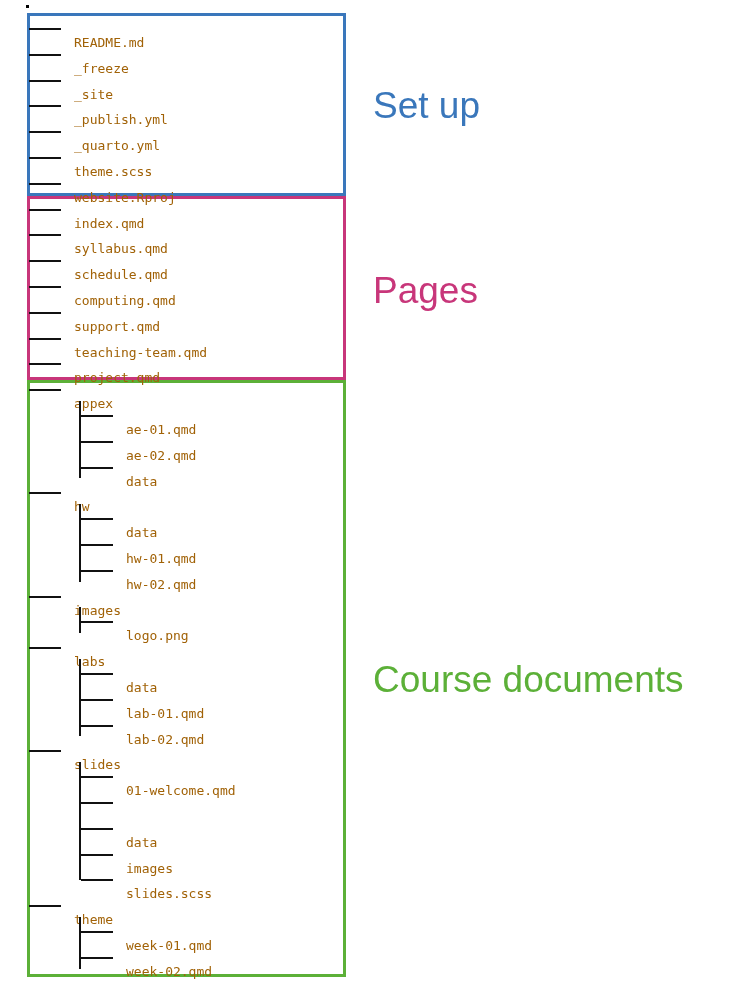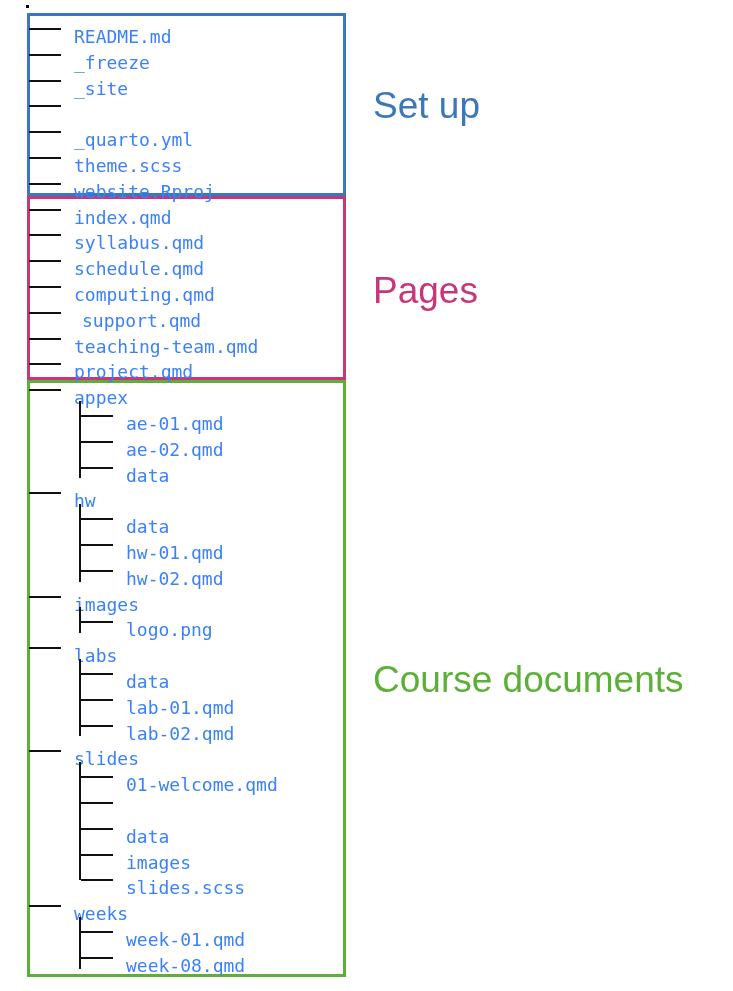--- a/index.html
+++ b/index.html
@@ -32,25 +32,25 @@
       white-space: nowrap;
     }
     .row .branch {
       position: absolute;
       height: 2px;
       background: #111;
       top: 12px;
     }
     .row .name {
       position: absolute;
-      top: 8px;
+      top: 14px;
       font-family: "DejaVu Sans Mono", monospace;
-      font-size: 18px;
+      font-size: 13px;
       line-height: 25.8px;
-      color: #3b82f6;
+      color: #a16207;
     }
     .vline {
       position: absolute;
       width: 2px;
       background: #111;
     }
     .group-box {
       position: absolute;
       border-style: solid;
       border-width: 3px;
@@ -86,20 +86,21 @@
       <div class="row" style="top: 25.8px; left: 0px; width: 340px;">
         <div class="branch" style="left: 29px; width: 32px;"></div>
         <span class="name" style="left: 74px;">_freeze</span>
       </div>
       <div class="row" style="top: 51.6px; left: 0px; width: 340px;">
         <div class="branch" style="left: 29px; width: 32px;"></div>
         <span class="name" style="left: 74px;">_site</span>
       </div>
       <div class="row" style="top: 77.4px; left: 0px; width: 340px;">
         <div class="branch" style="left: 29px; width: 32px;"></div>
+        <span class="name" style="left: 74px;">_publish.yml</span>
       </div>
       <div class="row" style="top: 103.2px; left: 0px; width: 340px; padding-left: 24px;">
         <div class="branch" style="left: 29px; width: 32px;"></div>
         <span class="name" style="left: 74px;">_quarto.yml</span>
       </div>
       <div class="row" style="top: 129px; left: 0px; width: 340px;">
         <div class="branch" style="left: 29px; width: 32px;"></div>
         <span class="name" style="left: 74px;">theme.scss</span>
       </div>
       <div class="row" style="top: 154.8px; left: 0px; width: 340px;">
@@ -117,21 +118,21 @@
       <div class="row" style="top: 232.2px; left: 0px; width: 340px; text-decoration: underline;">
         <div class="branch" style="left: 29px; width: 32px;"></div>
         <span class="name" style="left: 74px;">schedule.qmd</span>
       </div>
       <div class="row" style="top: 258px; left: 0px; width: 340px;">
         <div class="branch" style="left: 29px; width: 32px;"></div>
         <span class="name" style="left: 74px;">computing.qmd</span>
       </div>
       <div class="row" style="top: 283.8px; left: 0px; width: 340px;">
         <div class="branch" style="left: 29px; width: 32px;"></div>
-        <span class="name" style="left: 74px; margin-left: 8px;">support.qmd</span>
+        <span class="name" style="left: 74px;">support.qmd</span>
       </div>
       <div class="row" style="top: 309.6px; left: 0px; width: 340px;">
         <div class="branch" style="left: 29px; width: 32px;"></div>
         <span class="name" style="left: 74px;">teaching-team.qmd</span>
       </div>
       <div class="row" style="top: 335.4px; left: 0px; width: 340px; text-align: center;">
         <div class="branch" style="left: 29px; width: 32px;"></div>
         <span class="name" style="left: 74px;">project.qmd</span>
       </div>
       <div class="row" style="top: 361.2px; left: 0px; width: 340px; text-decoration: underline;">
@@ -208,29 +209,29 @@
       <div class="row" style="top: 825.6px; left: 0px; width: 340px;">
         <div class="branch" style="left: 81px; width: 32px;"></div>
         <span class="name" style="left: 126px;">images</span>
       </div>
       <div class="row" style="top: 851.4px; left: 0px; width: 340px;">
         <div class="branch" style="left: 81px; width: 32px;"></div>
         <span class="name" style="left: 126px;">slides.scss</span>
       </div>
       <div class="row" style="top: 877.2px; left: 0px; width: 340px;">
         <div class="branch" style="left: 29px; width: 32px;"></div>
-        <span class="name" style="left: 74px;">weeks</span>
+        <span class="name" style="left: 74px;">theme</span>
       </div>
       <div class="row" style="top: 903px; left: 0px; width: 340px;">
         <div class="branch" style="left: 81px; width: 32px;"></div>
         <span class="name" style="left: 126px;">week-01.qmd</span>
       </div>
       <div class="row" style="top: 928.8px; left: 0px; width: 340px;">
         <div class="branch" style="left: 81px; width: 32px;"></div>
-        <span class="name" style="left: 126px;">week-08.qmd</span>
+        <span class="name" style="left: 126px;">week-02.qmd</span>
       </div>
       <div class="vline" style="left: 79px; top: 385px; height: 77.4px;"></div>
       <div class="vline" style="left: 79px; top: 488.2px; height: 77.4px;"></div>
       <div class="vline" style="left: 79px; top: 591.4px; height: 25.8px;"></div>
       <div class="vline" style="left: 79px; top: 643px; height: 77.4px;"></div>
       <div class="vline" style="left: 79px; top: 746.2px; height: 118.2px;"></div>
       <div class="vline" style="left: 79px; top: 901px; height: 51.6px;"></div>
     </div>
 </div>
 

